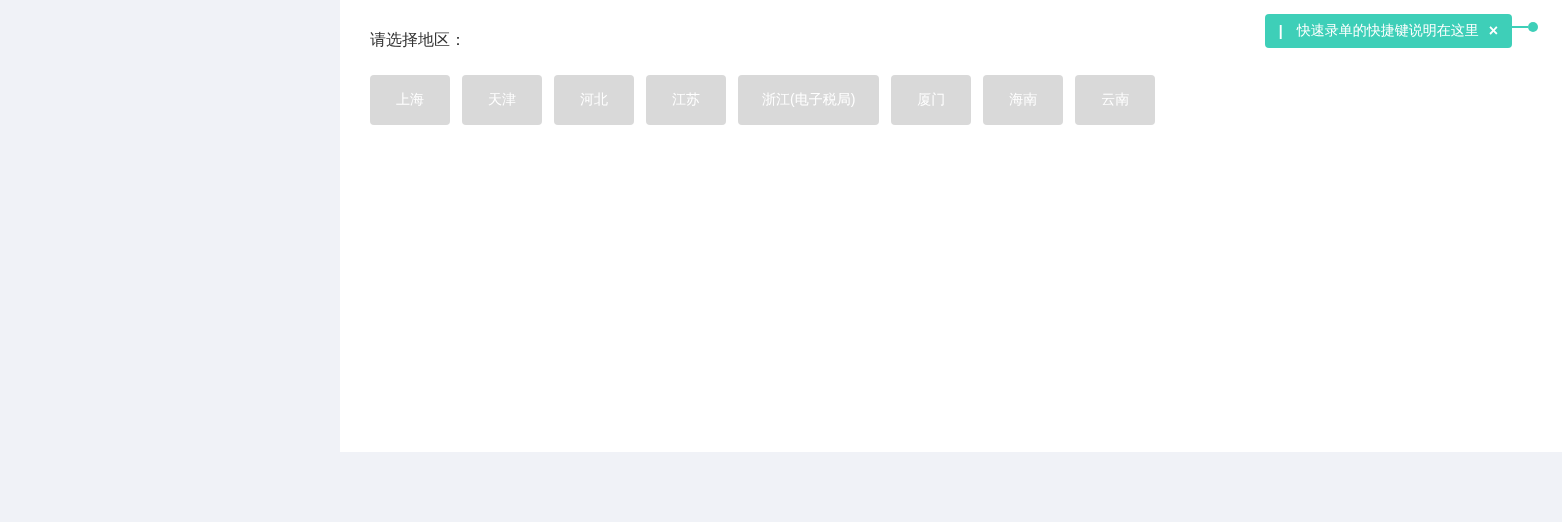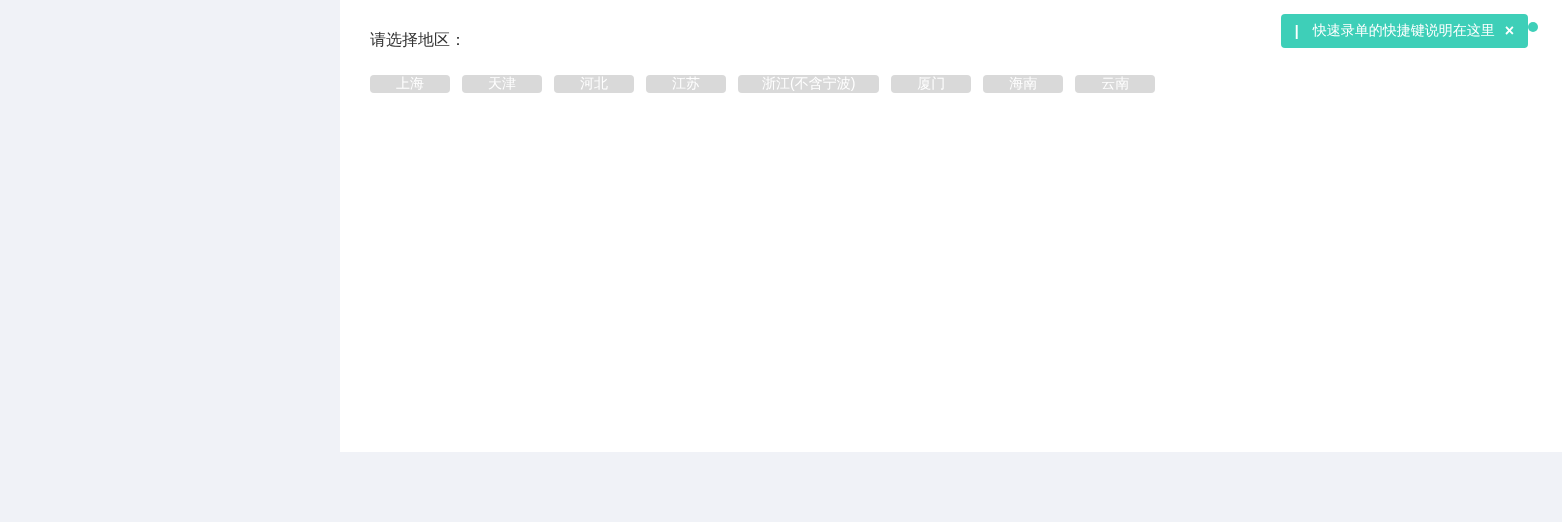--- a/index.html
+++ b/index.html
@@ -46,33 +46,33 @@
     .region-buttons {
       display: flex;
       flex-wrap: wrap;
       gap: 12px;
     }
 
     .region-btn {
       background: #d9d9d9;
       border: none;
       border-radius: 4px;
-      padding: 0 24px;
+      padding: 16px 24px;
       font-size: 14px;
       color: #fff;
       cursor: pointer;
       min-width: 80px;
       text-align: center;
       white-space: nowrap;
     }
 
     .tooltip-banner {
       position: absolute;
       top: 14px;
-      right: 34px;
+      right: 50px;
       background: #3ecfb8;
       color: #fff;
       border-radius: 4px;
       padding: 8px 14px;
       font-size: 14px;
       display: flex;
       align-items: center;
       gap: 10px;
       white-space: nowrap;
       z-index: 100;
@@ -116,21 +116,21 @@
 
 <div class="left-sidebar"></div>
 
 <div class="main-content">
   <div class="page-title">请选择地区：</div>
   <div class="region-buttons">
   <button class="region-btn">上海</button>
       <button class="region-btn">天津</button>
       <button class="region-btn">河北</button>
       <button class="region-btn">江苏</button>
-      <button class="region-btn">浙江(不含宁波)</button>
+      <button class="region-btn">浙江(电子税局)</button>
       <button class="region-btn">厦门</button>
       <button class="region-btn">海南</button>
       <button class="region-btn">云南</button>
     </div>
 </div>
 
 <div class="tooltip-banner">
   <span>快速录单的快捷键说明在这里</span>
   <span class="tooltip-close">×</span>
 </div>

